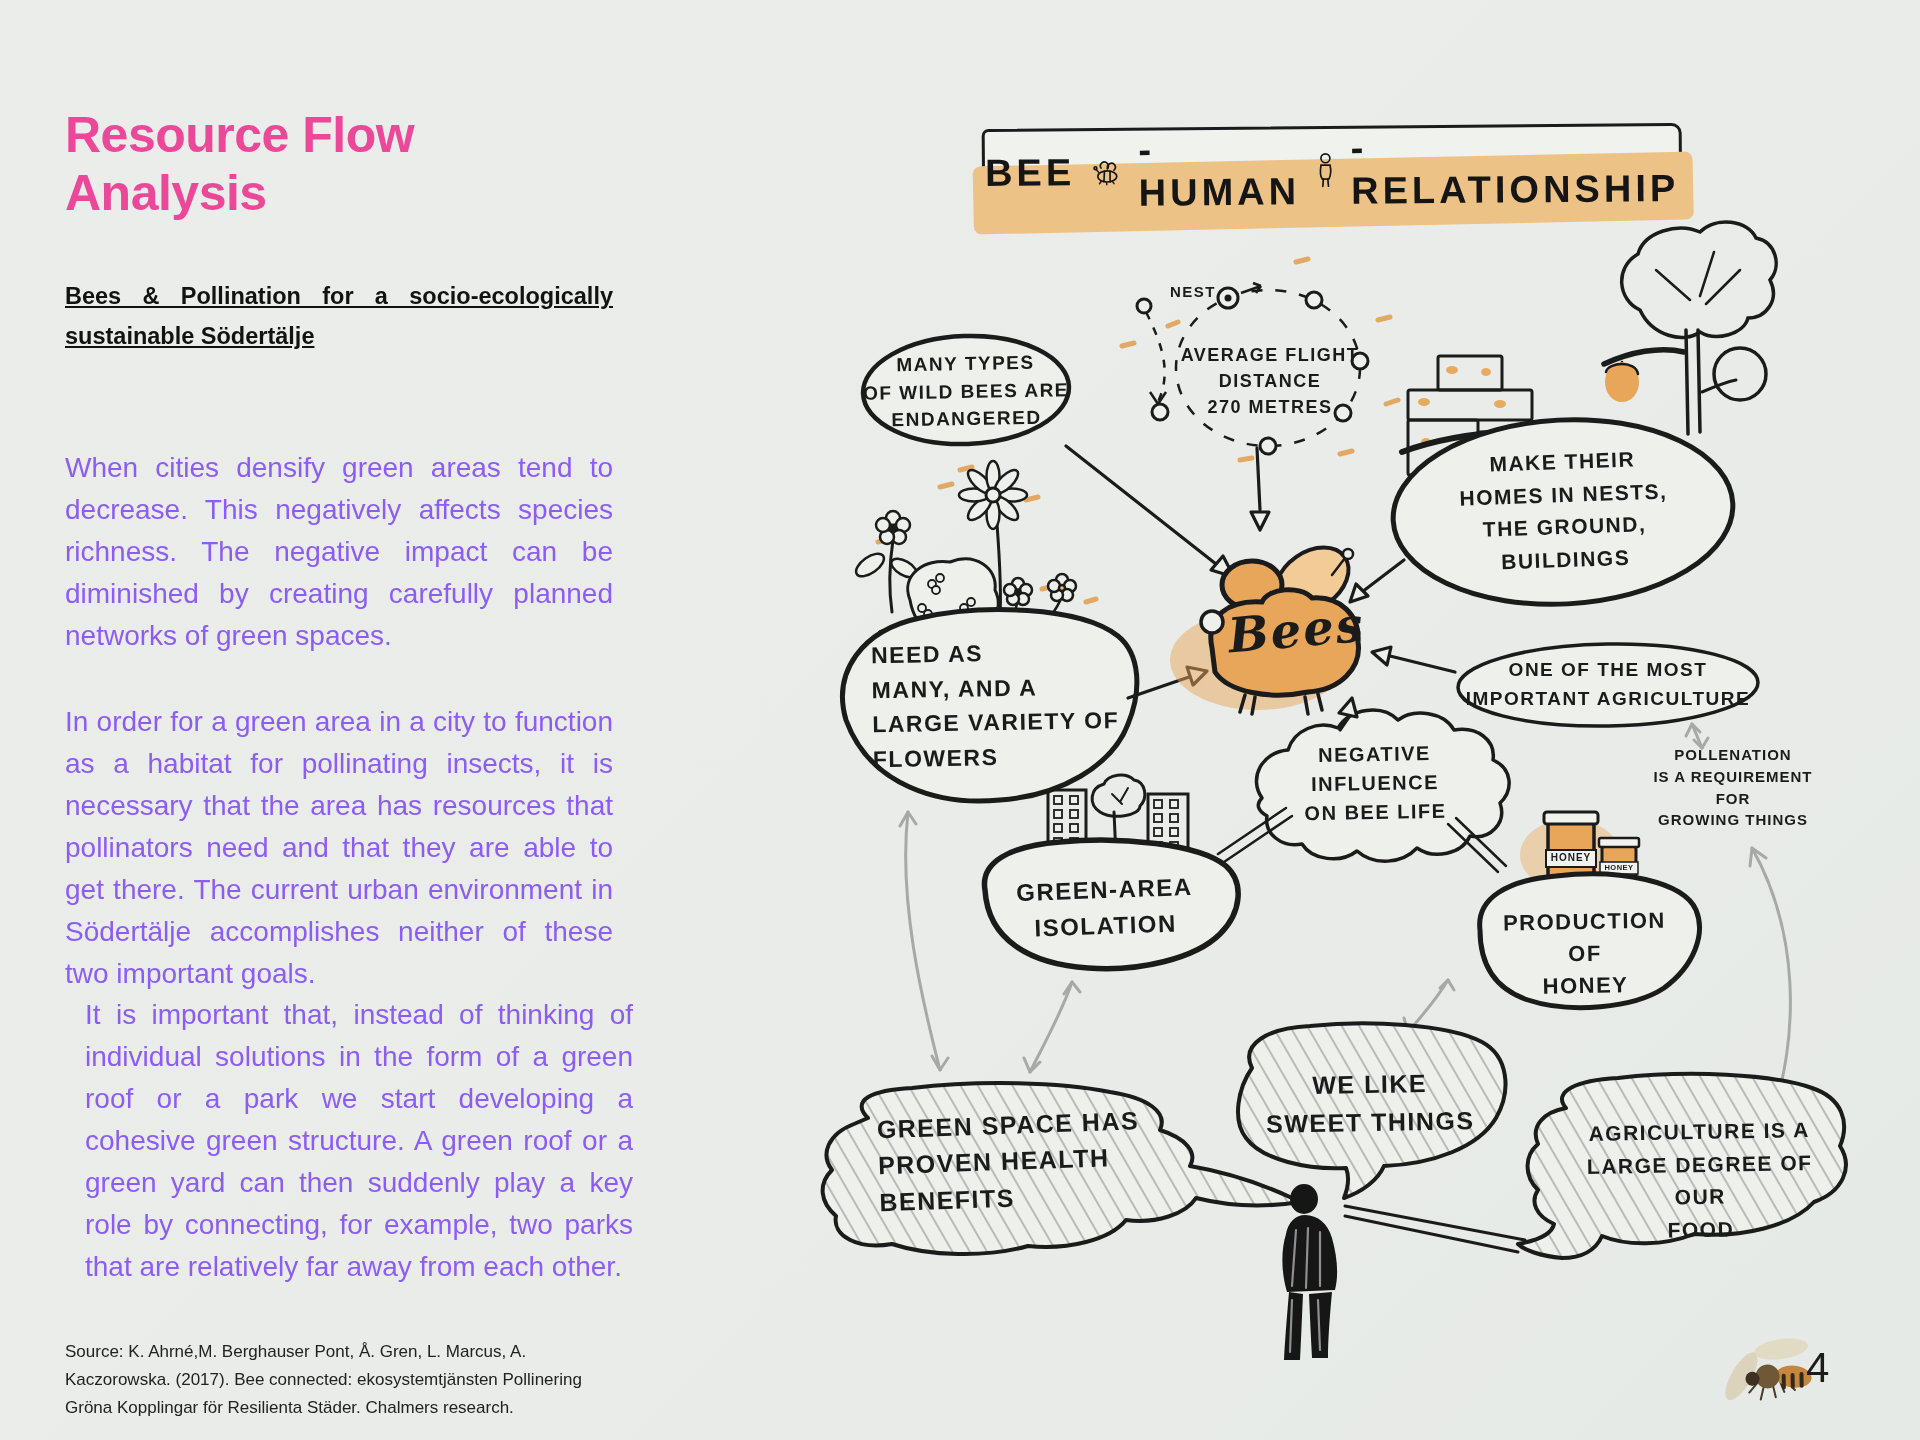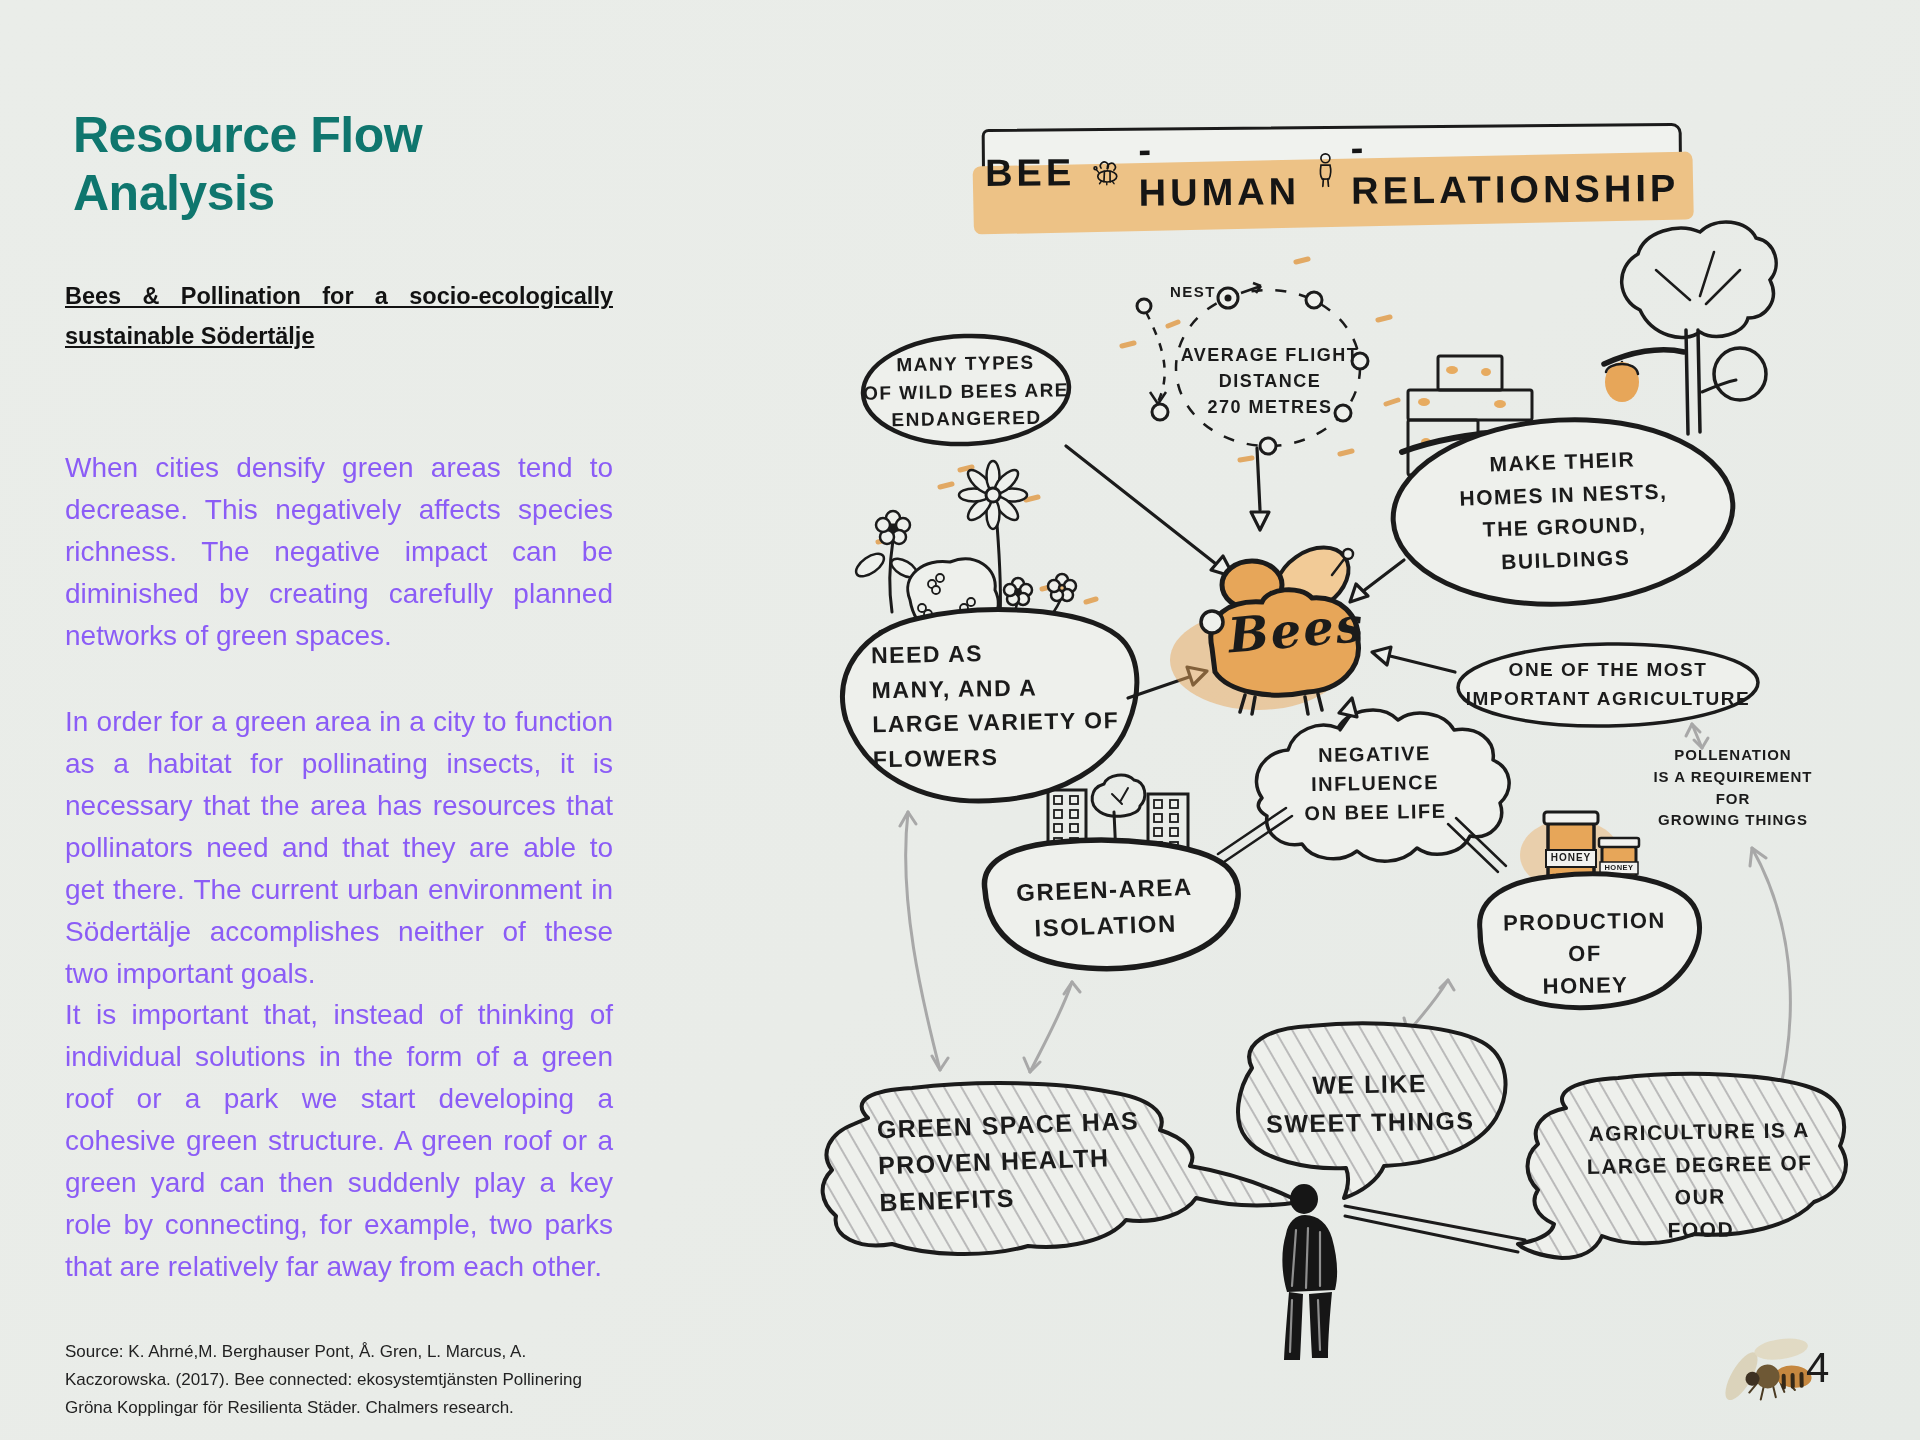--- a/index.html
+++ b/index.html
@@ -3,24 +3,24 @@
 <meta charset="utf-8">
 <style>
   html,body{margin:0;padding:0;}
   body{
     width:1920px;height:1440px;position:relative;overflow:hidden;
     background:linear-gradient(135deg,#eaede9 0%,#e9ece8 55%,#e6eae6 100%);
     font-family:"Liberation Sans",sans-serif;color:#161616;
   }
   
   .article{position:absolute;left:65px;top:0;width:548px;height:1440px;}
-  .title{position:absolute;top:106px;left:8px;width:560px;font-size:50px;font-weight:700;letter-spacing:-0.5px;color:#0f766e;}
+  .title{position:absolute;top:106px;left:0;width:560px;font-size:50px;font-weight:700;letter-spacing:-0.5px;color:#ec4899;}
   .subtitle{position:absolute;top:276px;left:0;width:548px;font-size:23.5px;font-weight:700;line-height:40px;text-align:justify;color:#121212;text-decoration:underline;}
   .para{position:absolute;left:0;width:548px;font-size:28px;line-height:42px;text-align:justify;color:#8b5cf6;}
-  .p1{top:447px;} .p2{top:701px;} .p3{top:994px;}
+  .p1{top:447px;} .p2{top:701px;} .p3{top:994px;margin-left:20px;}
   .source{position:absolute;top:1338px;left:0;width:560px;font-size:17px;line-height:28px;color:#222;}
   
   .diagram-svg{position:absolute;left:0;top:0;width:1920px;height:1440px;}
   .lbl{position:absolute;font-weight:700;color:#1b1b1b;letter-spacing:1.5px;white-space:pre-line;line-height:1.45;}
   .c{text-align:center;}
   
   .banner{position:absolute;left:982px;top:126px;width:694px;height:82px;
     background:#f0f2ee;border:3.5px solid #1b1b1b;border-radius:7px 10px 8px 6px;
     transform:rotate(-0.5deg);display:flex;align-items:center;justify-content:center;gap:16px;z-index:3;}
   .banner::before{content:"";position:absolute;left:-12px;right:-14px;top:30px;bottom:-16px;

